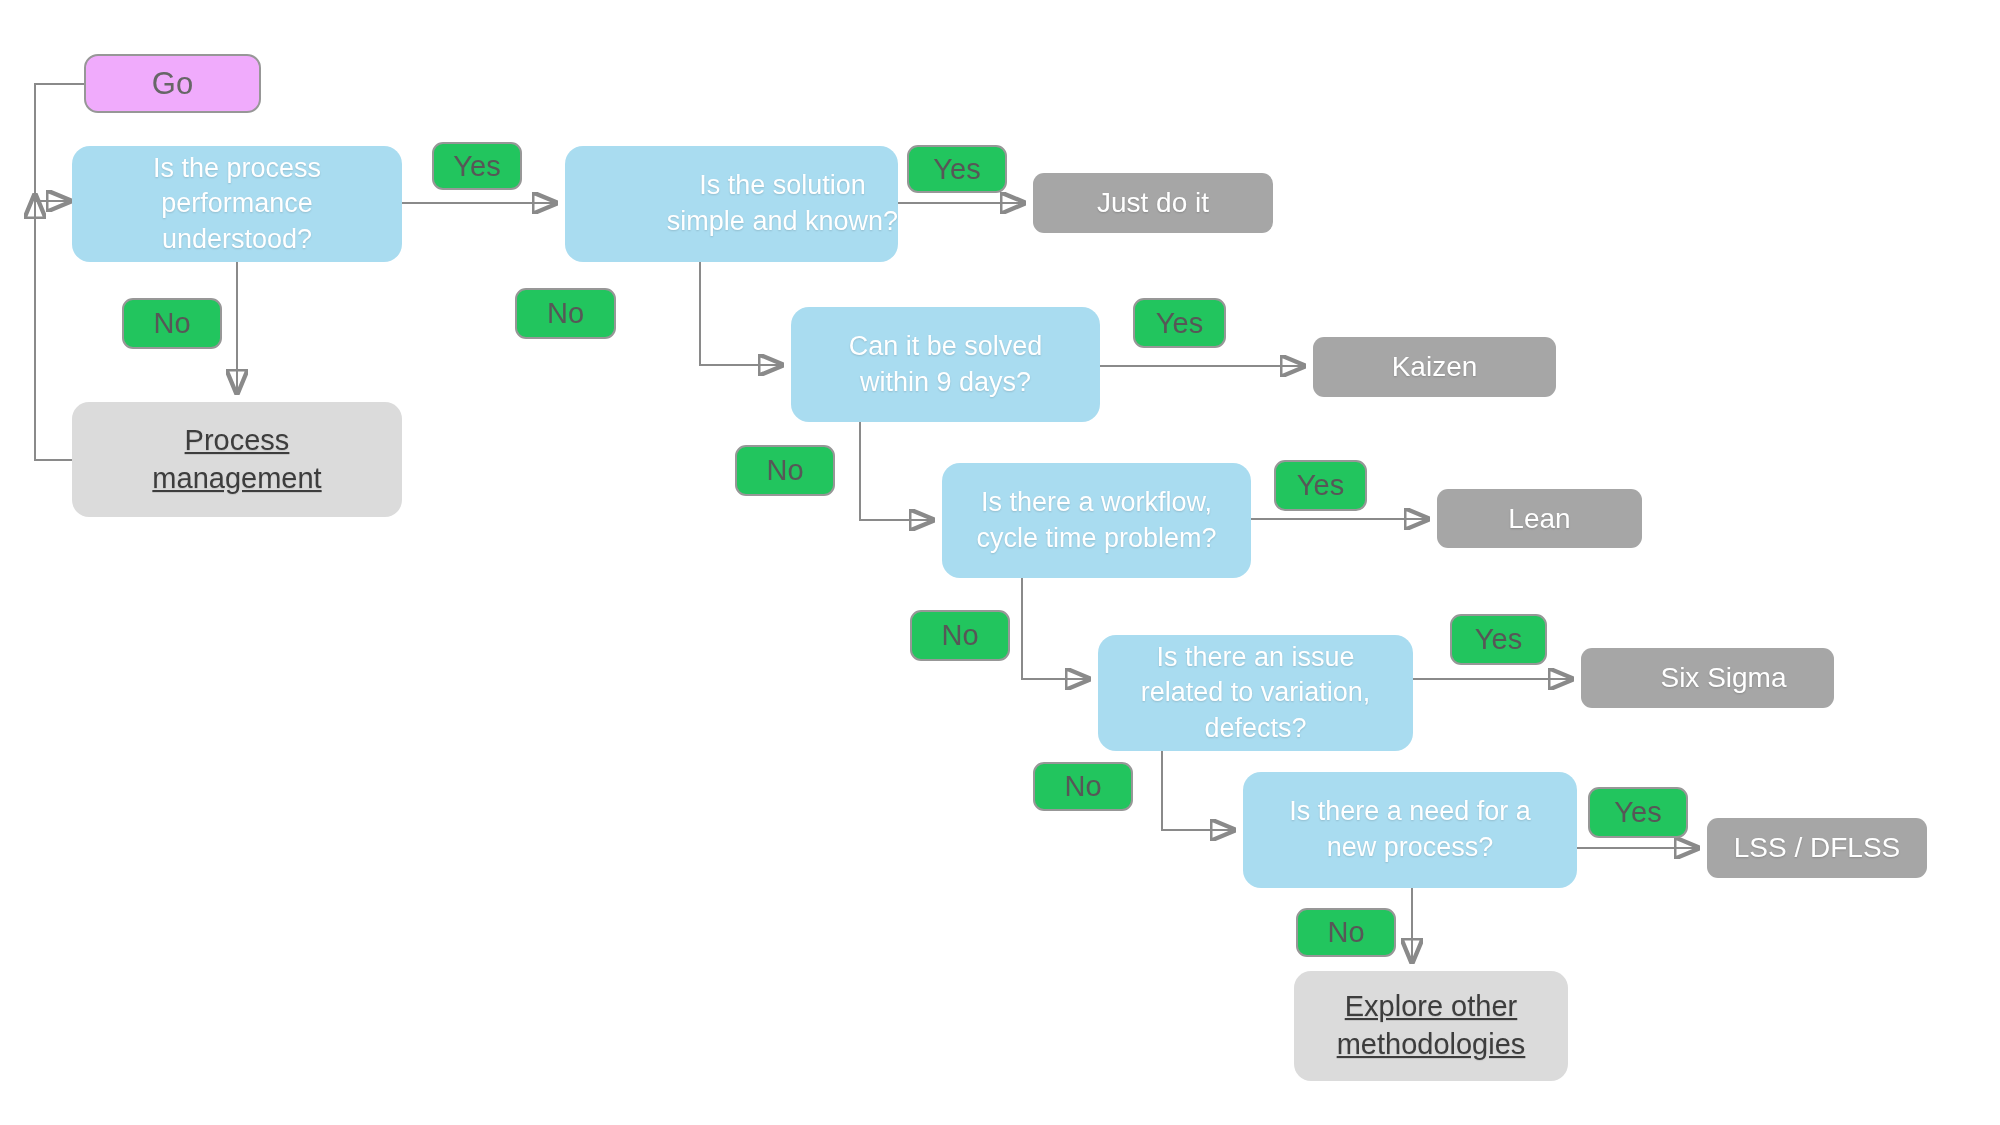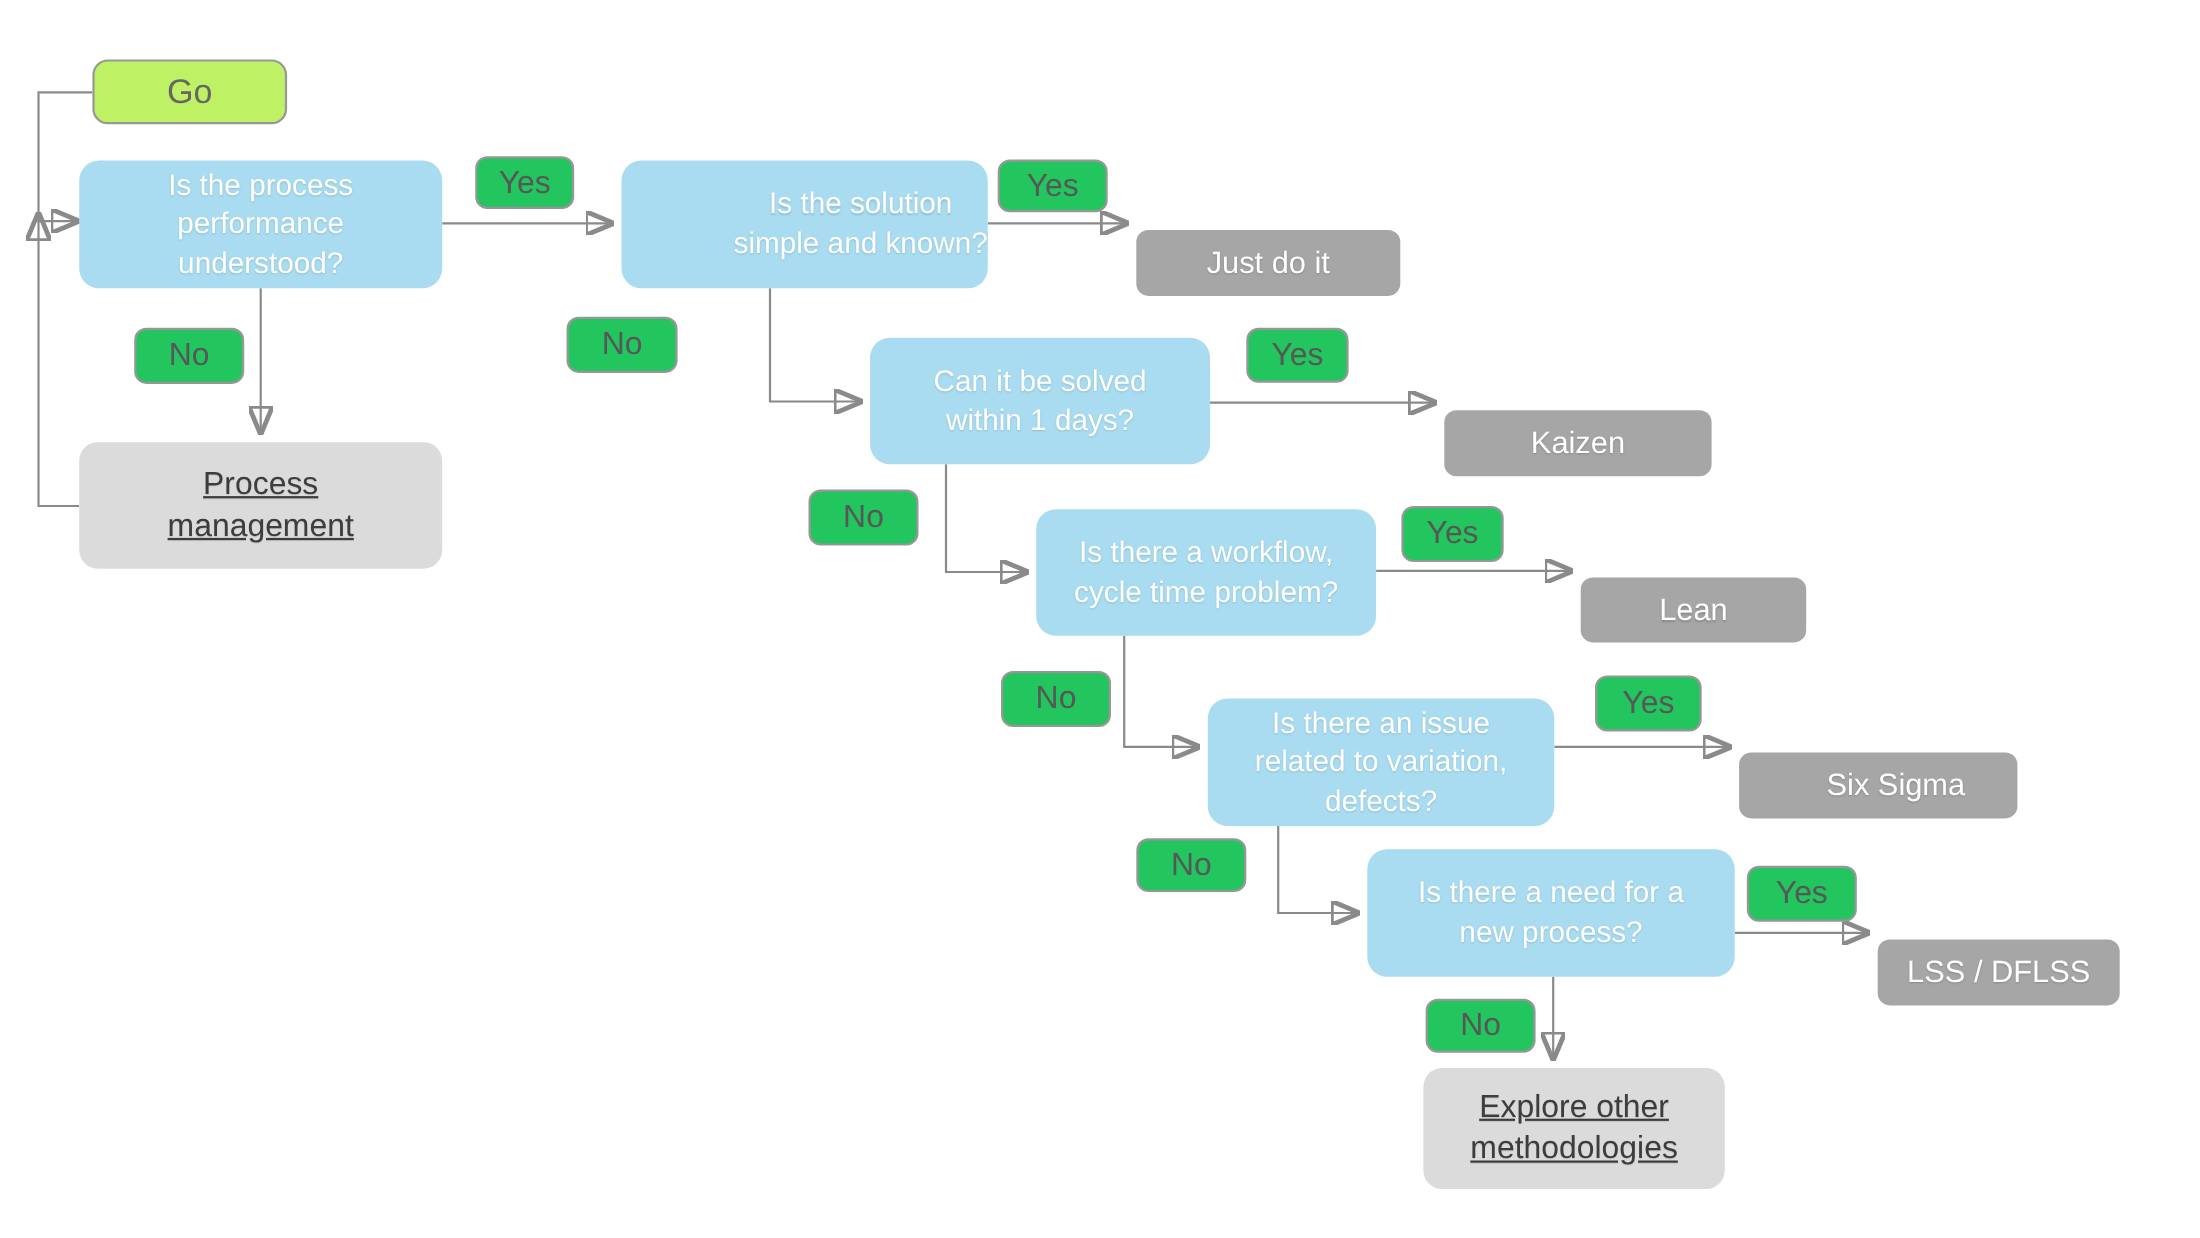--- a/index.html
+++ b/index.html
@@ -24,39 +24,38 @@
     border-radius:18px;
     font-size:27px;line-height:1.32;
     text-shadow:0 1px 2px rgba(0,0,0,0.15);
   }
   .result{
     background:var(--result-fill,#a6a6a6);
     color:var(--result-text,#fff);
     border-radius:11px;
     font-size:28px;
     text-shadow:0 1px 2px rgba(0,0,0,0.18);
-    margin-top:36px;
   }
   .terminal{
     background:var(--terminal-fill,#dbdbdb);
     color:var(--terminal-text,#3d3d3d);
     border-radius:17px;
     font-size:29px;line-height:1.3;
     text-shadow:0 1px 1px rgba(0,0,0,0.10);
     text-decoration:underline;
   }
   .answer{
     background:#22c55e;
     border:2px solid var(--label-border,#979797);
     color:var(--label-text,#575757);
     border-radius:11px;
     font-size:29px;
   }
   .start{
-    background:#bef264;
+    background:#f0abfc;
     border:2px solid var(--label-border,#979797);
     color:#666666;
     border-radius:14px;
     font-size:31px;
   }
 </style>
 </head>
 <body>
 
 <div class="canvas">
@@ -118,21 +117,21 @@
     <span>Process
 management</span>
   </div>
 
   <div class="node answer" style="left:515px;top:288px;width:101px;height:51px;">
     <span>No</span>
   </div>
 
   <div class="node question" style="left:791px;top:307px;width:309px;height:115px;">
     <span>Can it be solved
-within 1 days?</span>
+within 9 days?</span>
   </div>
 
   <div class="node answer" style="left:1133px;top:298px;width:93px;height:50px;">
     <span>Yes</span>
   </div>
 
   <div class="node result" style="left:1313px;top:337px;width:243px;height:60px;">
     <span>Kaizen</span>
   </div>
 

